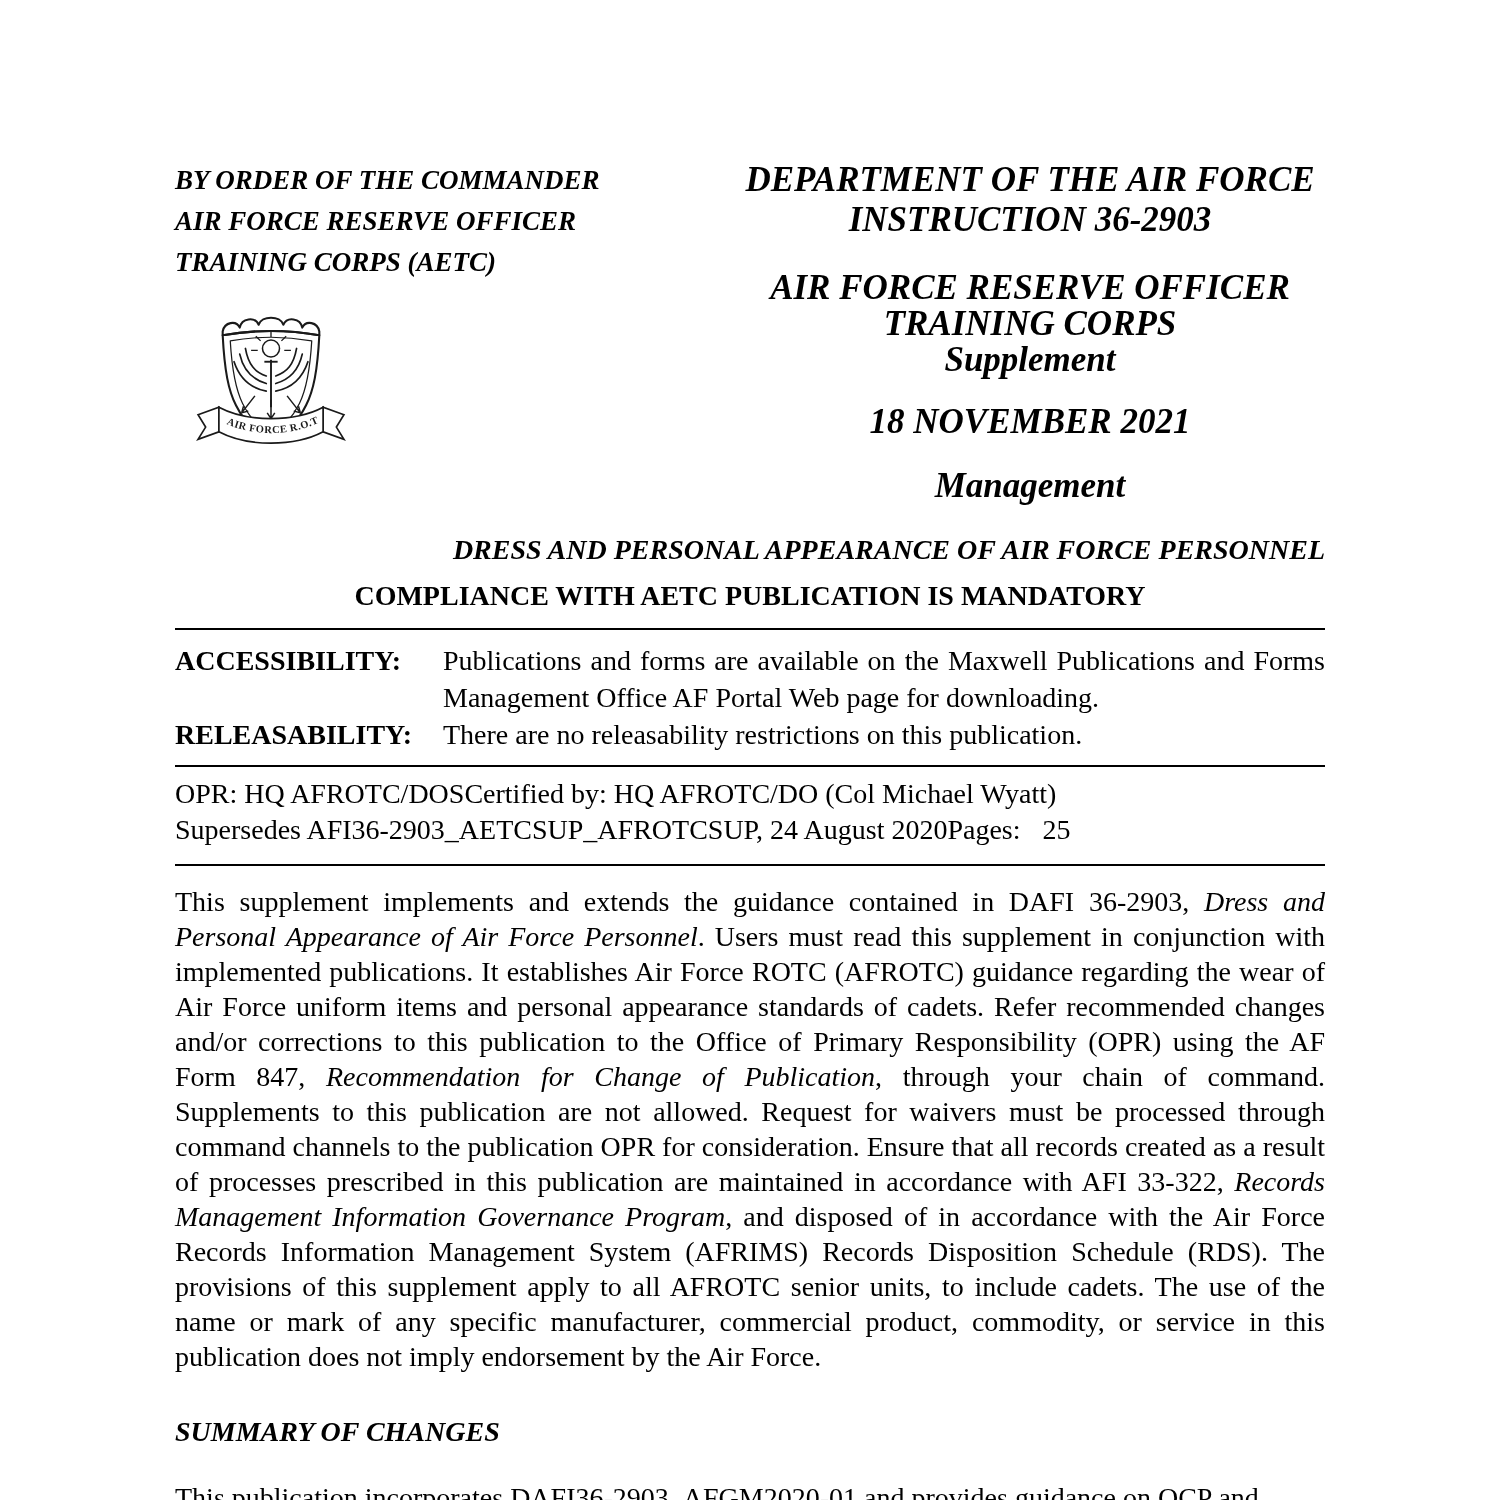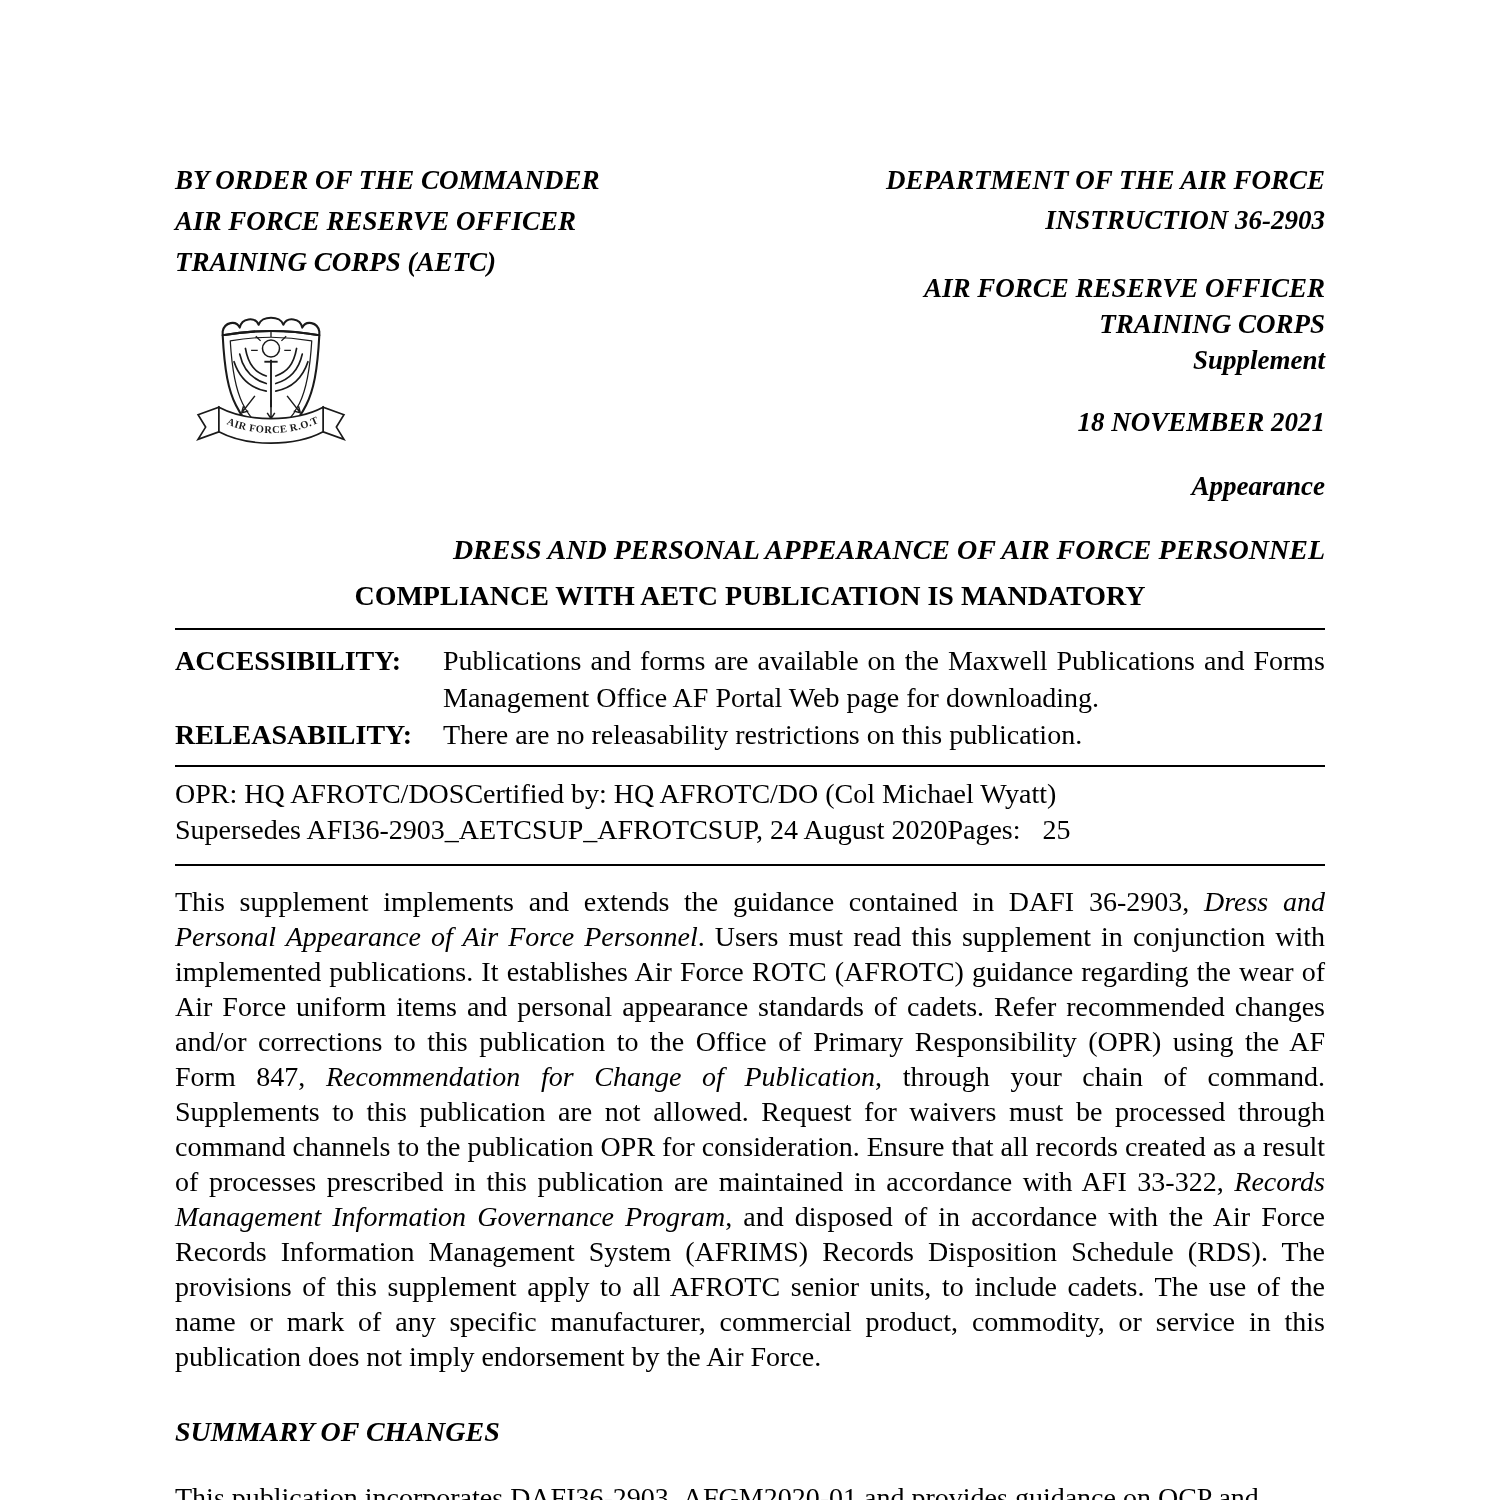--- a/index.html
+++ b/index.html
@@ -10,21 +10,21 @@
   }
   .content { width: 1150px; margin: 0 auto; padding-top: 160px; }
 
   
   .doc-header { display: flex; justify-content: space-between; }
   .hdr-left { width: 560px; }
   .hdr-left .ln { font-weight: bold; font-style: italic; font-size: 27px; line-height: 41px; white-space: nowrap; }
   .emblem { margin: 18px 0 0 6px; width: 180px; }
   .emblem-svg text { font-family: "Liberation Serif", serif; font-weight: bold; }
 
-  .hdr-right { flex: 1; text-align: right; font-weight: bold; font-style: italic; font-size: 27px; }
+  .hdr-right { flex: 1; text-align: center; font-weight: bold; font-style: italic; font-size: 35px; }
   .hdr-right .ln { line-height: 40px; white-space: nowrap; }
   .hdr-right .ln.tight { line-height: 36px; }
   .vgap-30 { height: 30px; } .vgap-24 { height: 24px; }
 
   
   .doc-title { text-align: right; font-weight: bold; font-style: italic; font-size: 28px; line-height: 40px; margin-top: 24px; }
   .compliance { text-align: center; font-weight: bold; font-size: 28px; line-height: 40px; margin-top: 6px; }
 
   hr.rule { border: none; border-top: 2px solid #000; margin: 12px 0 0 0; height: 0; }
 
@@ -103,21 +103,21 @@
       <div class="hdr-right">
         <div class="ln">DEPARTMENT OF THE AIR FORCE</div>
         <div class="ln">INSTRUCTION 36-2903</div>
         <div class="vgap-30"></div>
         <div class="ln tight">AIR FORCE RESERVE OFFICER</div>
         <div class="ln tight">TRAINING CORPS</div>
         <div class="ln tight">Supplement</div>
         <div class="vgap-24"></div>
         <div class="ln">18 NOVEMBER 2021</div>
         <div class="vgap-24"></div>
-        <div class="ln">Appearance</div>
+        <div class="ln">Management</div>
       </div>
     </div>
 
     <div class="doc-title">DRESS AND PERSONAL APPEARANCE OF AIR FORCE PERSONNEL</div>
     <div class="compliance">COMPLIANCE WITH AETC PUBLICATION IS MANDATORY</div>
 
     <hr class="rule">
 
     <div class="access-block">
       <div class="access-label">ACCESSIBILITY:</div>

